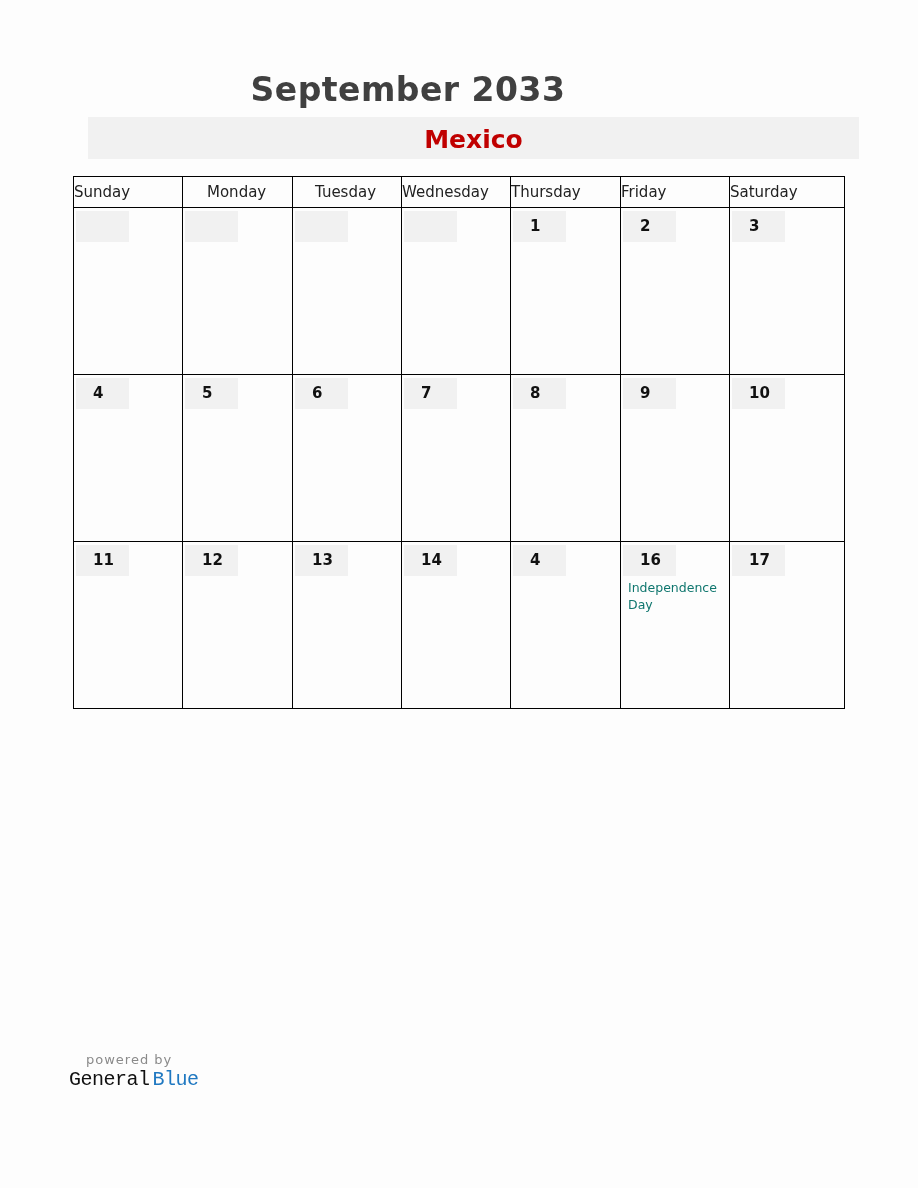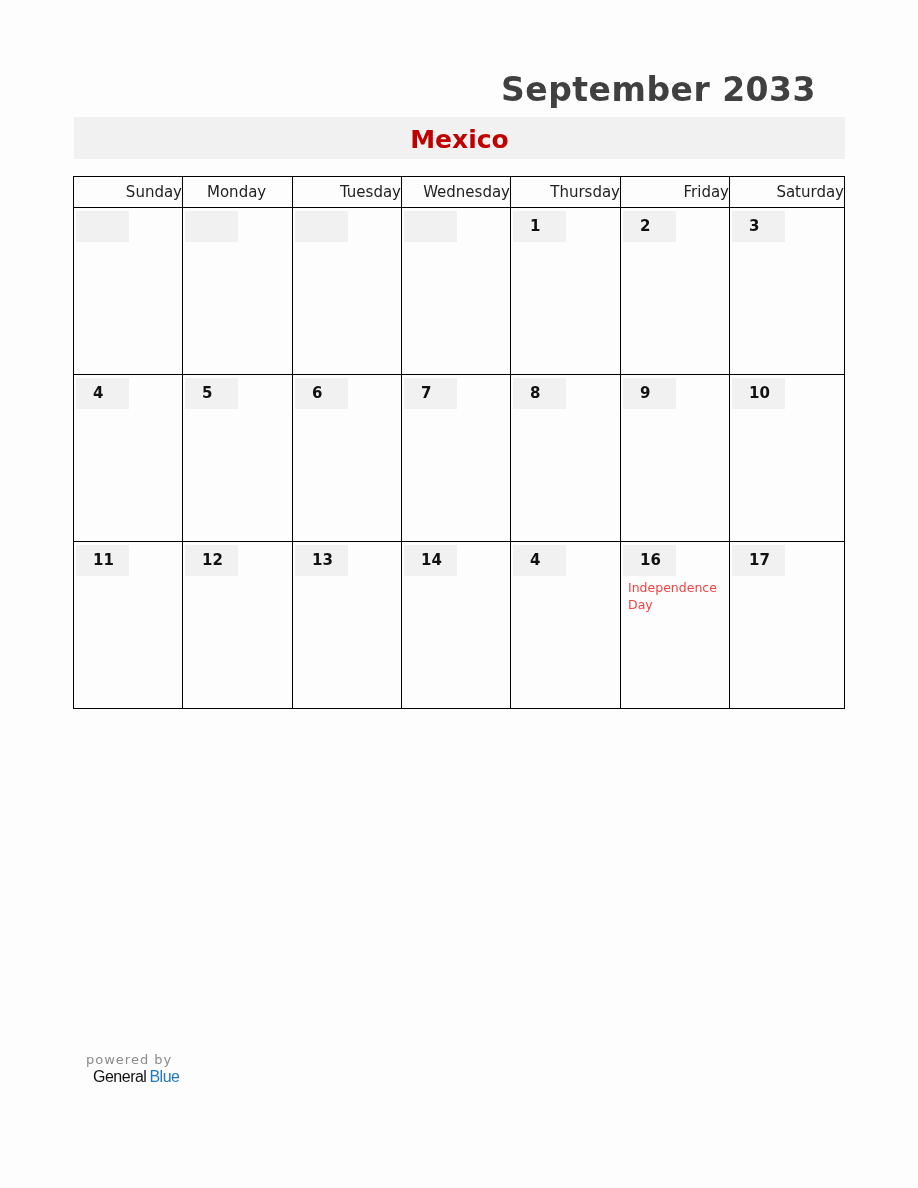--- a/index.html
+++ b/index.html
@@ -1,55 +1,55 @@
 <!DOCTYPE html>
 <html><head>
 <meta charset="utf-8">
 <style>
   html, body { margin: 0; padding: 0; }
   body {
     width: 918px; height: 1188px; background: #fdfdfd; position: relative;
     font-family: "DejaVu Sans", sans-serif; color: #111;
   }
   .title {
-    position: absolute; left: 0; top: 70px; width: 816px; text-align: right;
+    position: absolute; left: 0; top: 70px; width: 816px; text-align: center;
     font-family: "DejaVu Sans", sans-serif; font-weight: bold; font-size: 33px;
     color: #404040; letter-spacing: 0.5px;
   }
   .country-bar {
-    position: absolute; left: 74px; top: 117px; width: 771px; height: 42px;
+    position: absolute; left: 88px; top: 117px; width: 771px; height: 42px;
     background: #f1f1f1; text-align: center; line-height: 46px;
     font-weight: bold; font-size: 25px; color: #c00000;
   }
   table.cal {
     position: absolute; left: 73px; top: 176px; border-collapse: collapse;
     table-layout: fixed;
   }
   table.cal th, table.cal td { border: 1.3px solid #000; padding: 0; }
   table.cal th {
     height: 30px; font-weight: normal; font-size: 15px; color: #222;
-    text-align: right; vertical-align: middle;
+    text-align: left; vertical-align: middle;
   }
   table.cal td { height: 166px; vertical-align: top; position: relative; }
   .daynum {
     display: block; margin: 3px 0 0 2px; width: 53px; height: 31px;
     background: #f1f1f1; font-weight: bold; font-size: 15px; line-height: 31px;
     color: #111; text-indent: 17px; box-sizing: border-box;
   }
   .holiday {
     display: block; margin: 3px 0 0 7px; font-size: 12.5px; line-height: 17px;
-    color: #ef4444; width: 96px;
+    color: #0f766e; width: 96px;
   }
   .powered {
     position: absolute; left: 86px; top: 1052px; font-size: 13px; color: #8a8a8a;
     letter-spacing: 1px;
   }
   .brand {
-    position: absolute; left: 93px; top: 1068px; font-size: 16px;
-    font-family: Liberation Sans, sans-serif; letter-spacing: -0.5px;
+    position: absolute; left: 69px; top: 1068px; font-size: 20px;
+    font-family: Liberation Mono, monospace; letter-spacing: -0.5px;
   }
   .brand .g { color: #111; }
   .brand .b { color: #1f78c1; margin-left: 3px; }
 </style>
 </head>
 <body>
 
 <div class="title">September 2033</div>
 <div class="country-bar">
   <span>Mexico</span>

